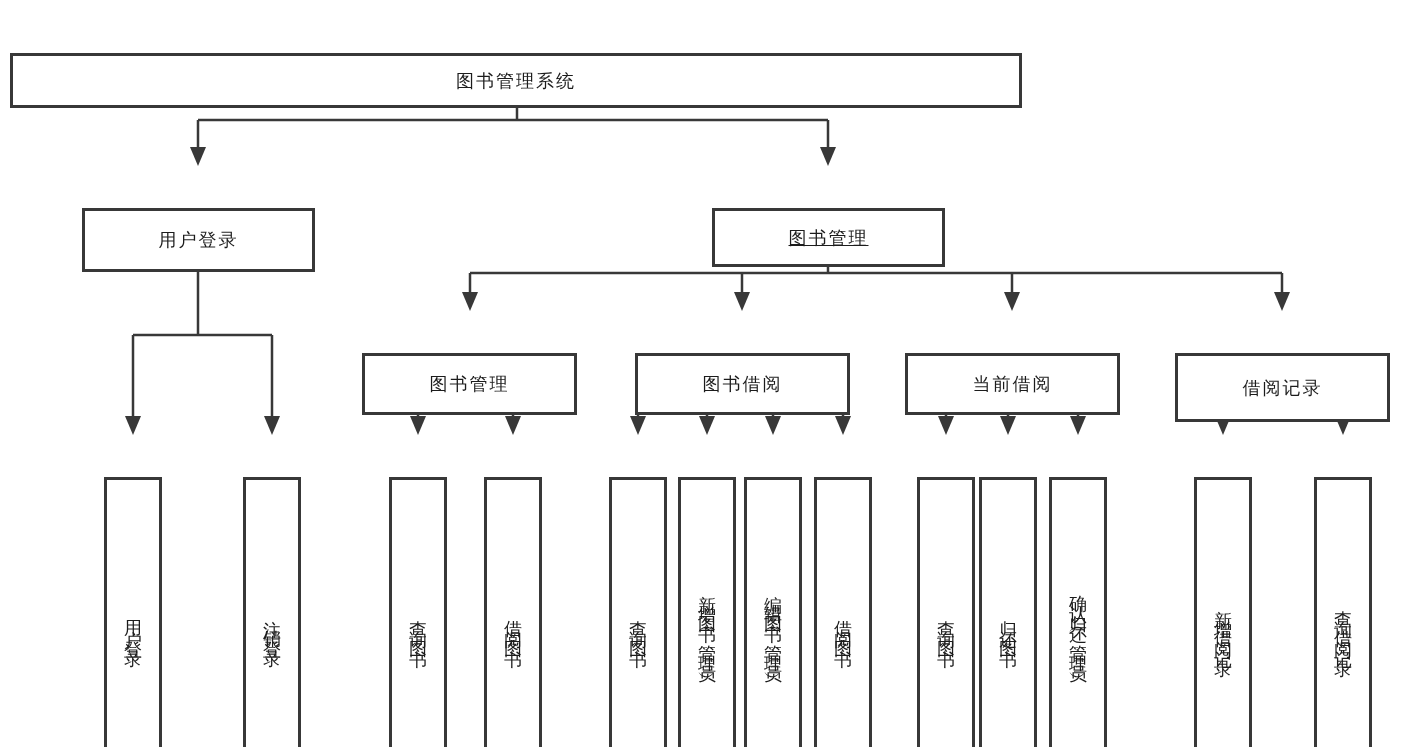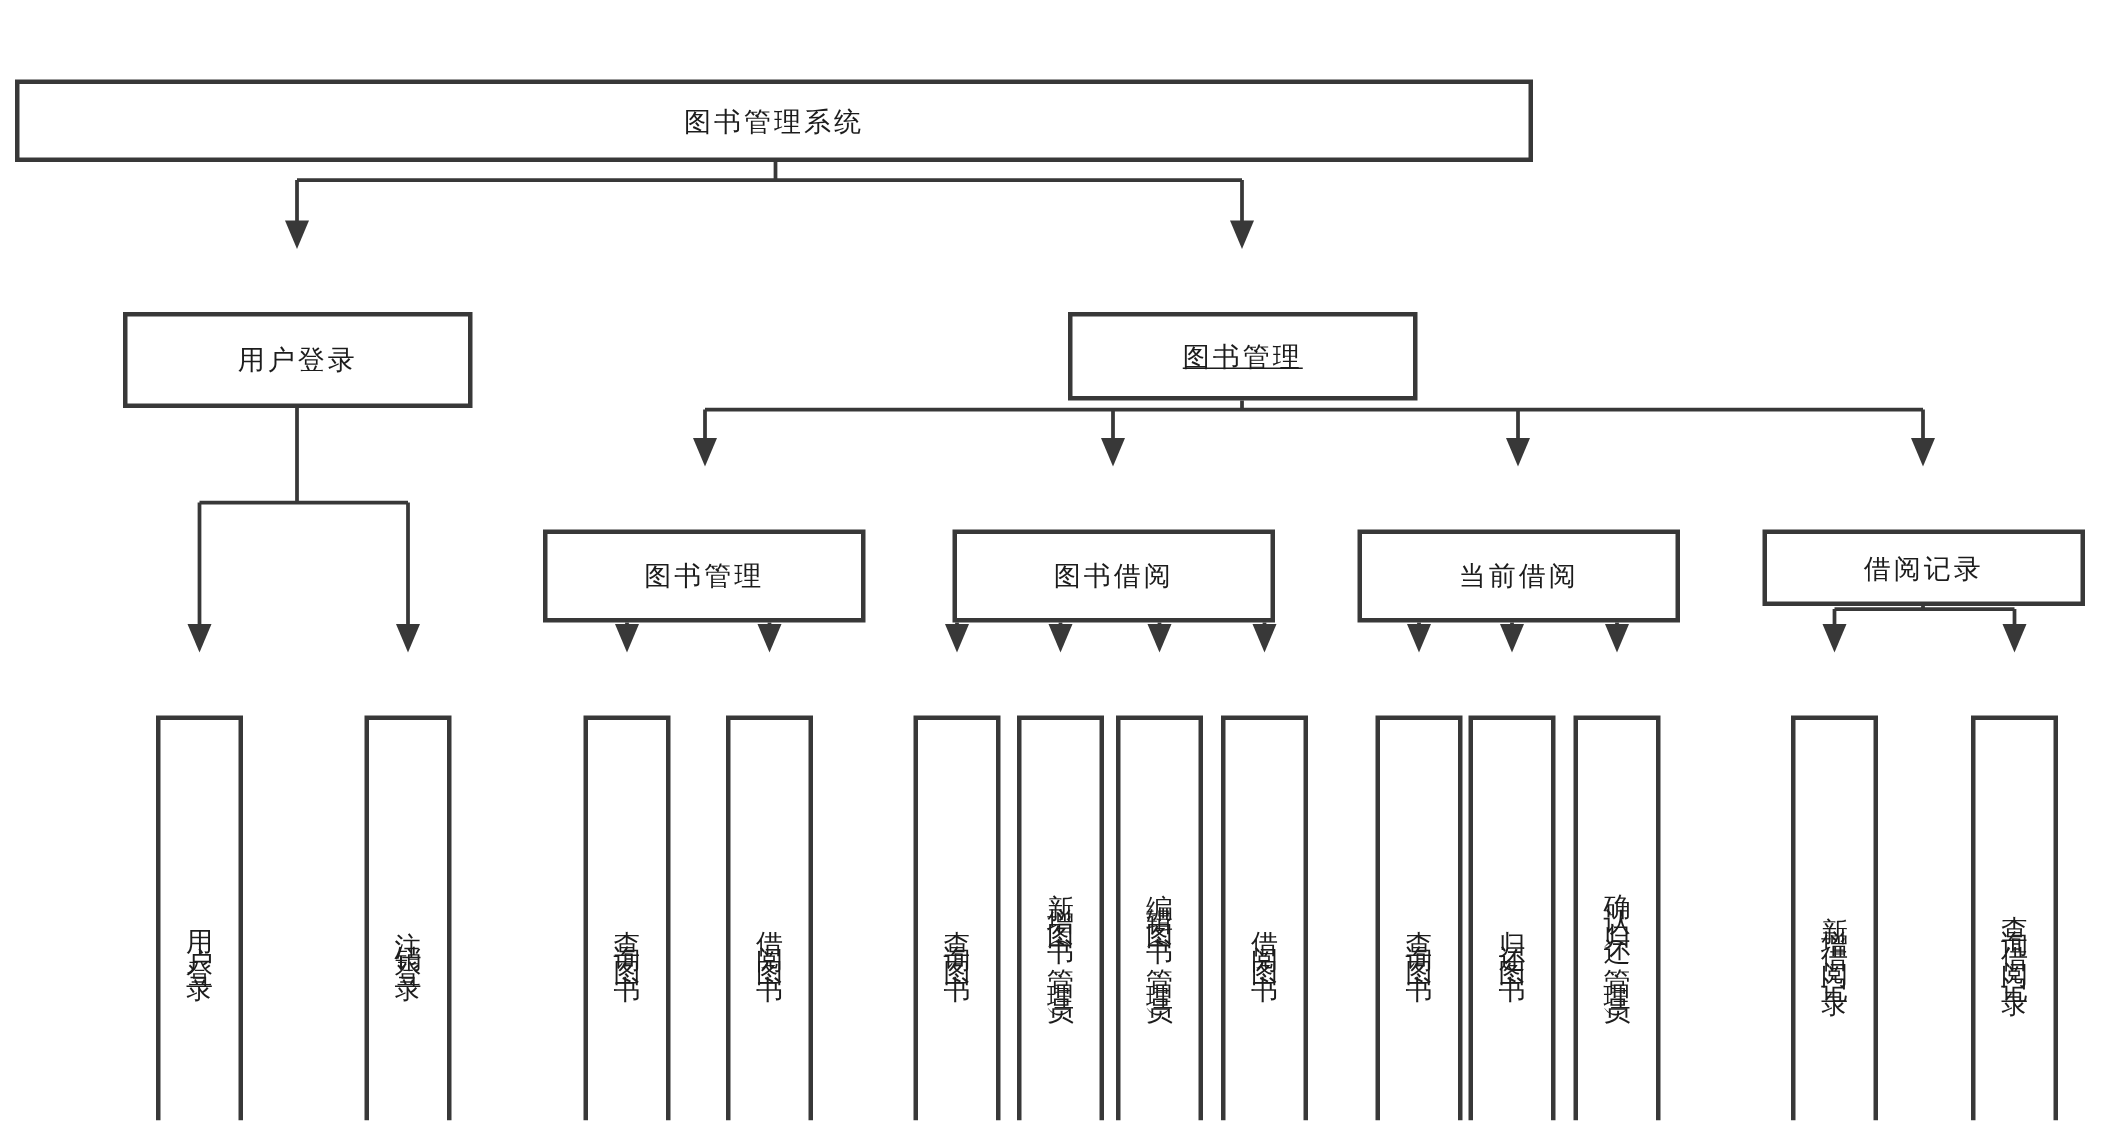--- a/index.html
+++ b/index.html
@@ -105,21 +105,21 @@
 
   <div class="box hbox" style="left:362px; top:313px; width:215px; height:62px;">
     <span>图书管理</span>
   </div>
   <div class="box hbox" style="left:635px; top:313px; width:215px; height:62px;">
     <span>图书借阅</span>
   </div>
   <div class="box hbox" style="left:905px; top:313px; width:215px; height:62px;">
     <span>当前借阅</span>
   </div>
-  <div class="box hbox" style="left:1175px; top:313px; width:215px; height:51px;">
+  <div class="box hbox" style="left:1175px; top:313px; width:215px; height:69px;">
     <span>借阅记录</span>
   </div>
 
   <div class="box vbox" style="left:104px; top:437px; width:58px; height:298px;">
     <span>用户登录</span>
   </div>
   <div class="box vbox" style="left:243px; top:437px; width:58px; height:298px;">
     <span>注销登录</span>
   </div>
 

